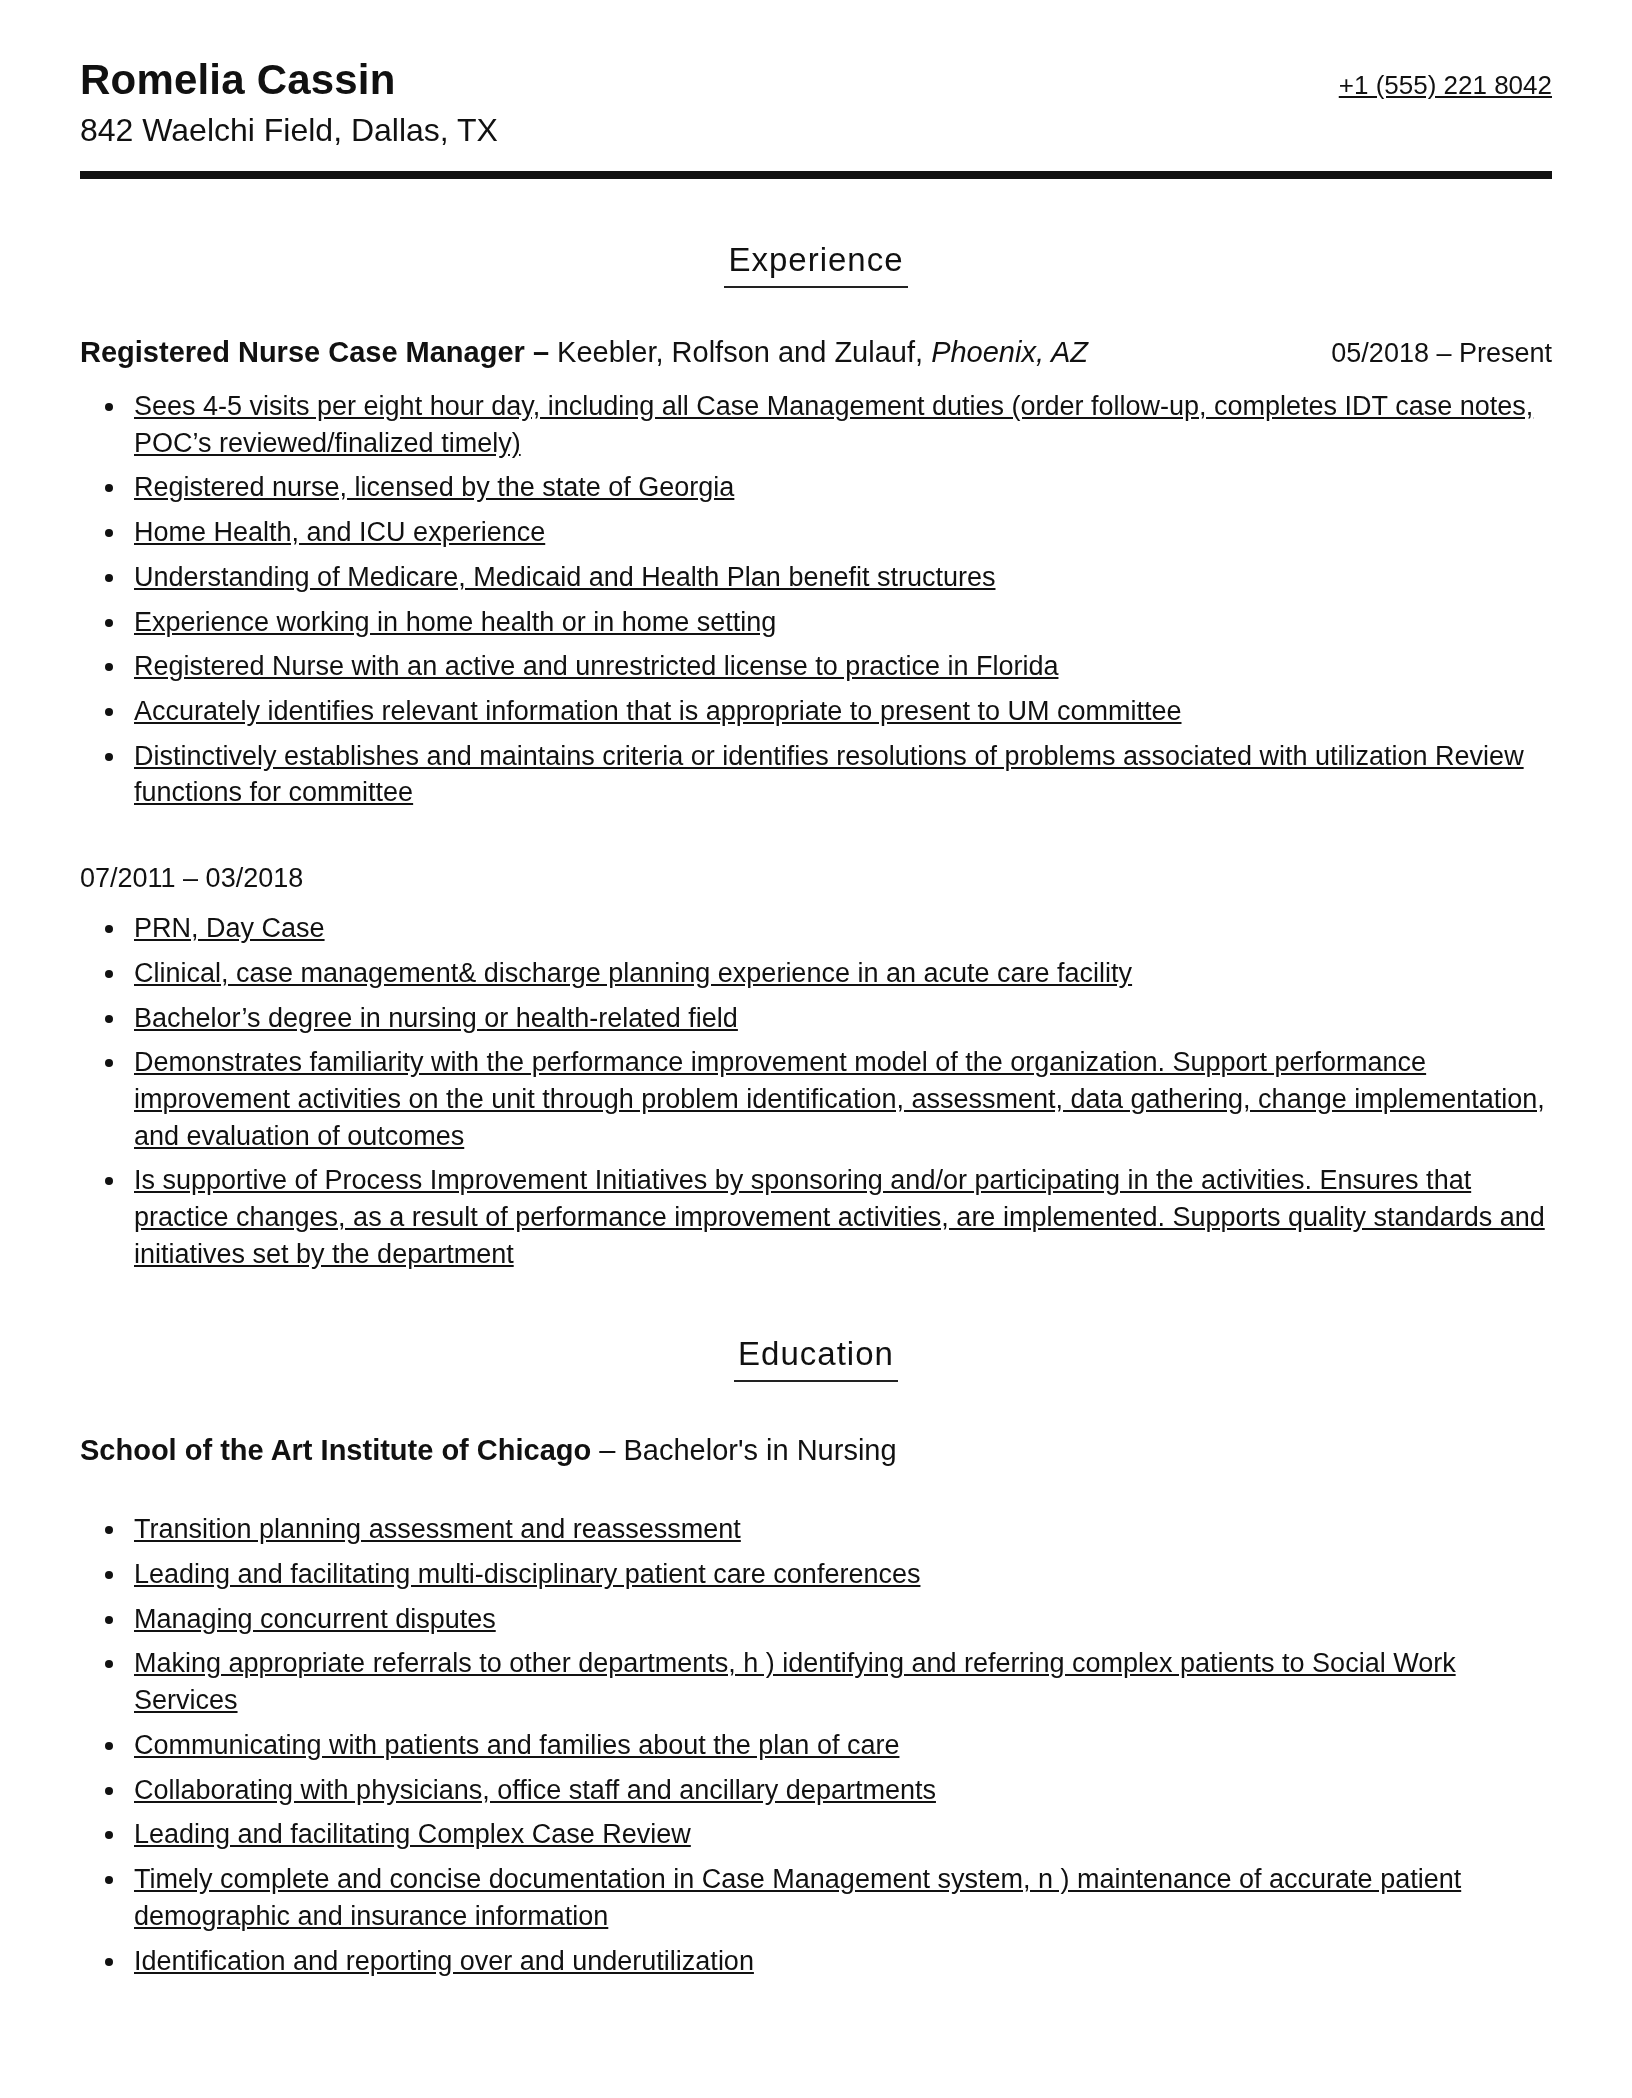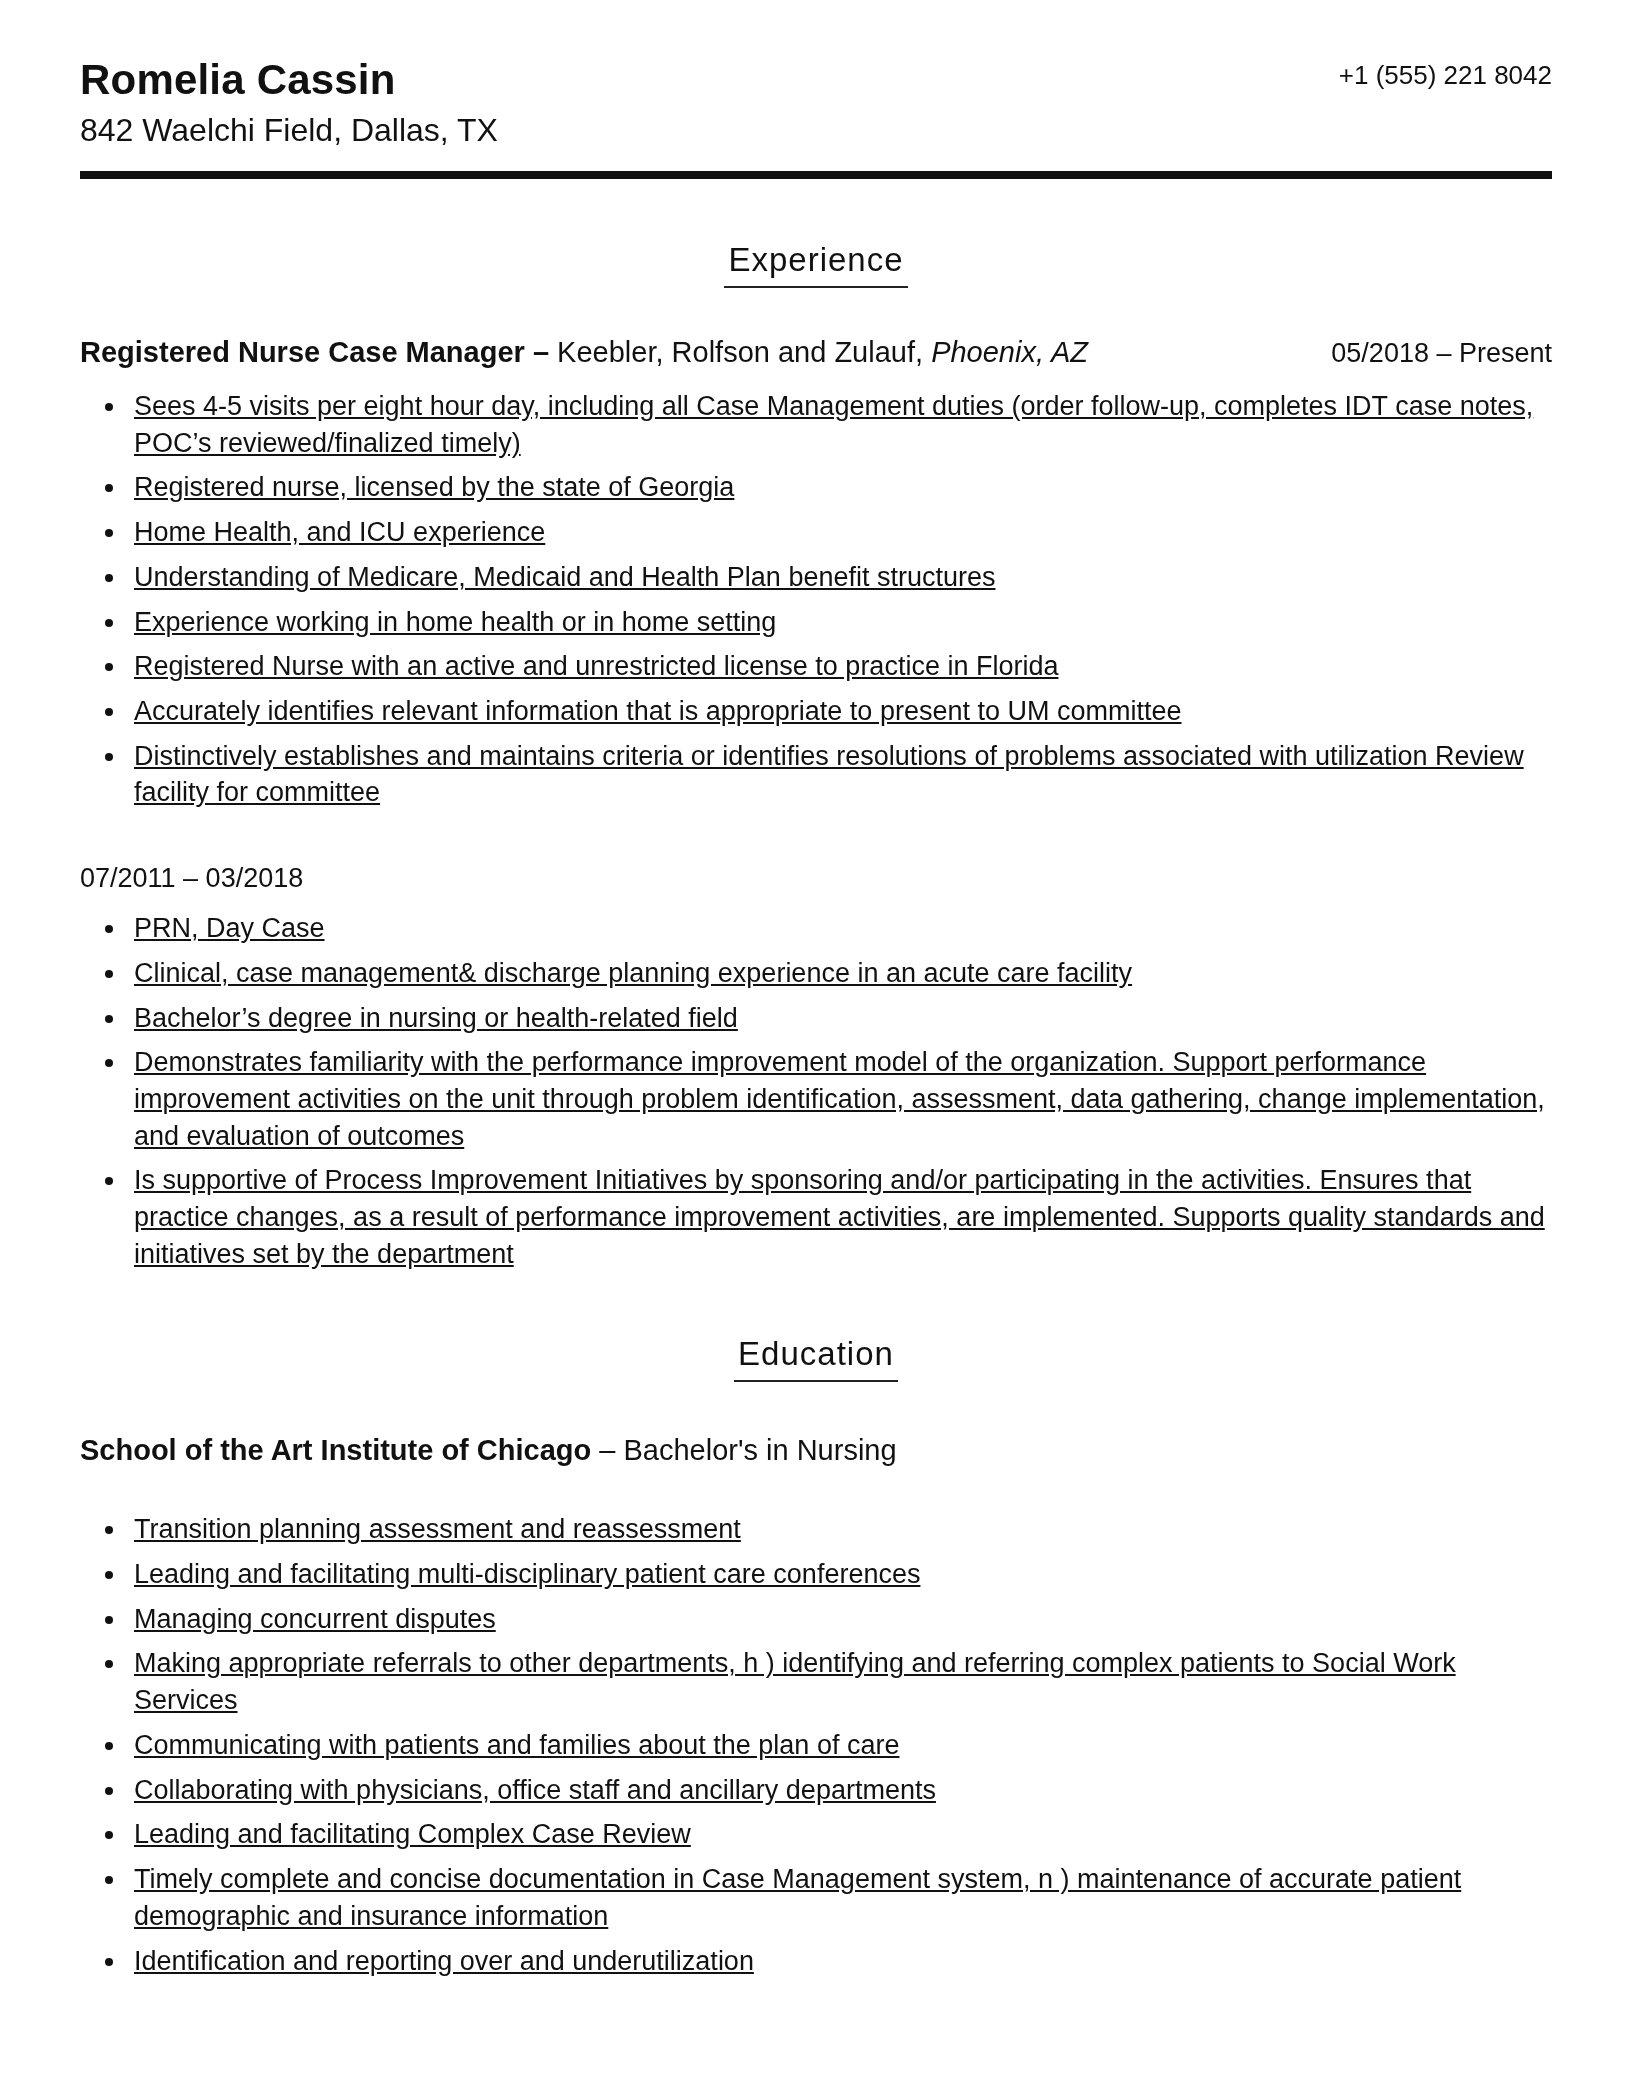--- a/index.html
+++ b/index.html
@@ -27,22 +27,23 @@
     font-weight: 700;
     line-height: 1.15;
     letter-spacing: 0.2px;
   }
   .address {
     font-size: 32px;
     margin-top: 8px;
   }
   .phone {
     font-size: 26px;
-    margin-top: 4px;
+    margin-top: 14px;
     white-space: nowrap;
+    text-decoration: underline;
   }
   .rule {
     margin-top: 22px;
     border-top: 6px solid #111111;
     border-bottom: 2px solid #111111;
     height: 4px;
   }
 
   
   .section-title-wrap {
@@ -133,21 +134,21 @@
         <div class="dates">05/2018 – Present</div>
       </div>
       <ul class="bullets">
           <li>Sees 4-5 visits per eight hour day, including all Case Management duties (order follow-up, completes IDT case notes, POC’s reviewed/finalized timely)</li>
           <li>Registered nurse, licensed by the state of Georgia</li>
           <li>Home Health, and ICU experience</li>
           <li>Understanding of Medicare, Medicaid and Health Plan benefit structures</li>
           <li>Experience working in home health or in home setting</li>
           <li>Registered Nurse with an active and unrestricted license to practice in Florida</li>
           <li>Accurately identifies relevant information that is appropriate to present to UM committee</li>
-          <li>Distinctively establishes and maintains criteria or identifies resolutions of problems associated with utilization Review facility for committee</li>
+          <li>Distinctively establishes and maintains criteria or identifies resolutions of problems associated with utilization Review functions for committee</li>
         </ul>
     </div>
 
     <div class="job">
       <div class="job-header">
         <div class="dates">07/2011 – 03/2018</div>
       </div>
       <ul class="bullets">
           <li>PRN, Day Case</li>
           <li>Clinical, case management&amp; discharge planning experience in an acute care facility</li>

